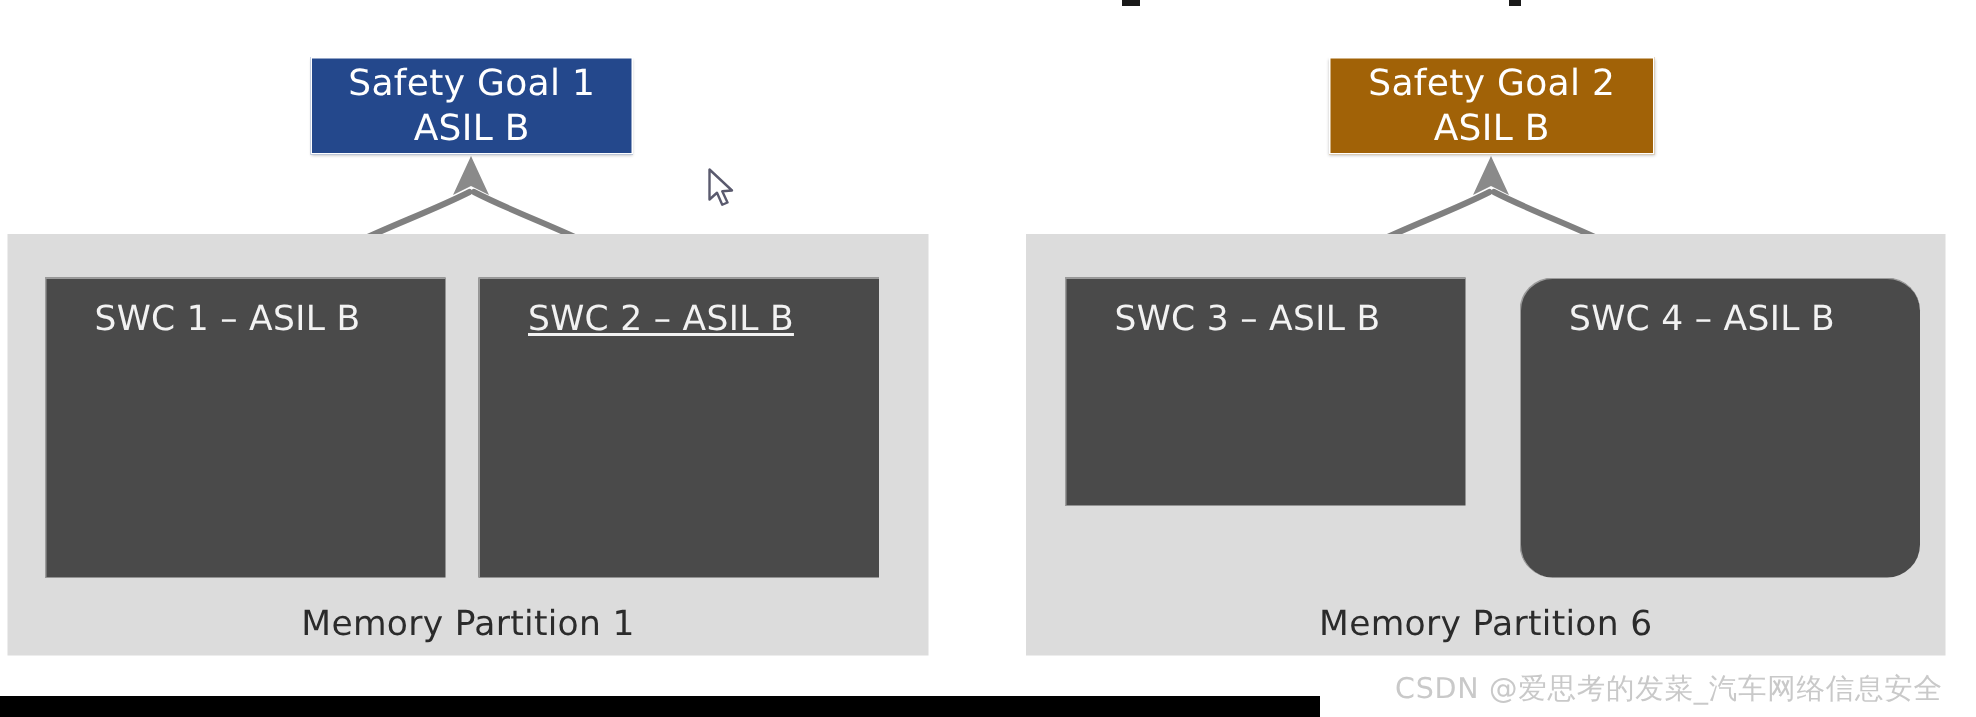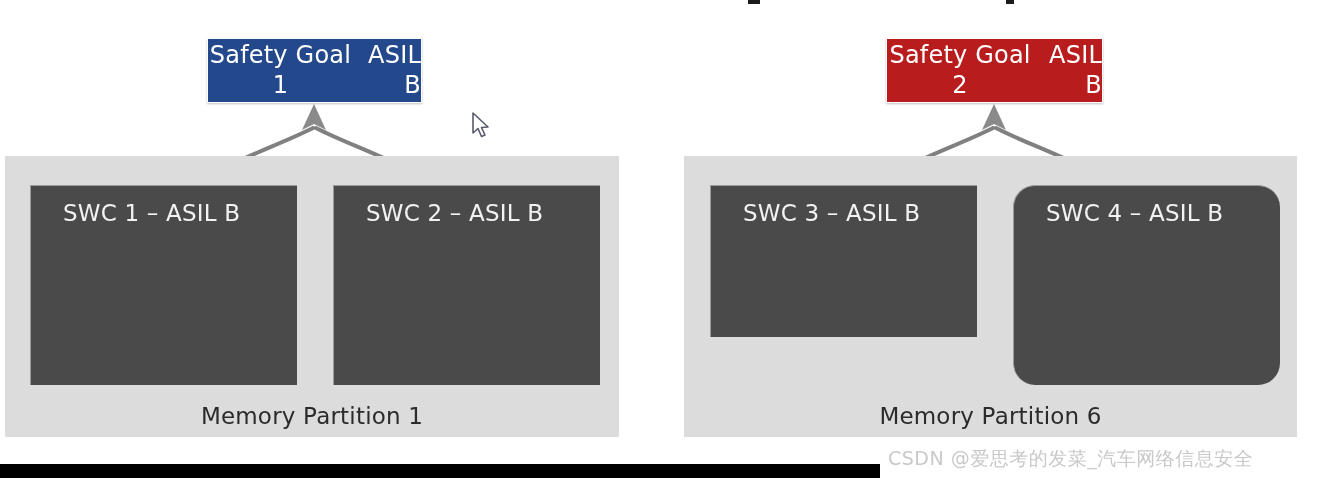--- a/index.html
+++ b/index.html
@@ -27,40 +27,41 @@
   }
   .top-artifact.a1 { left: 748px; width: 12px; }
   .top-artifact.a2 { left: 1006px; width: 8px; }
 
   
   .goal-box {
     position: absolute;
     box-sizing: border-box;
     border: 1px solid #ffffff;
     display: flex;
+    flex-direction: column;
     align-items: center;
     justify-content: center;
     color: #ffffff;
     font-size: 24px;
     line-height: 1.22;
     letter-spacing: 0.2px;
     text-align: center;
     box-shadow: 0 1px 2px rgba(0,0,0,0.25);
   }
   .goal-box .line2 { font-size: 24px; text-align: right; }
 
   #goal-1 {
     left: 207px; top: 38px;
     width: 215px; height: 65px;
     background: #24488c;
   }
   #goal-2 {
     left: 886px; top: 38px;
     width: 217px; height: 65px;
-    background: #b91c1c;
+    background: #a16207;
   }
 
   
   .partition {
     position: absolute;
     background: #dcdcdc;
   }
   #partition-1 { left: 5px;   top: 156px; width: 614px; height: 281px; }
   #partition-2 { left: 684px; top: 156px; width: 613px; height: 281px; }
 
@@ -81,21 +82,21 @@
     background: #4a4a4a;
     box-sizing: border-box;
     border-top: 1px solid #9b9b9b;
     border-left: 1px solid #9b9b9b;
     color: #f2f2f2;
     font-size: 23px;
     letter-spacing: 0.2px;
     padding: 14px 0 0 32px;
   }
   #swc-1 { left: 30px;   top: 185px; width: 267px; height: 200px; }
-  #swc-2 { left: 333px;  top: 185px; width: 267px; height: 200px; }
+  #swc-2 { left: 319px;  top: 185px; width: 267px; height: 200px; text-decoration: underline; }
   #swc-3 { left: 710px;  top: 185px; width: 267px; height: 152px; }
   #swc-4 { left: 1013px; top: 185px; width: 267px; height: 200px; border-radius: 22px; }
 
   
   #connectors {
     position: absolute;
     left: 0; top: 0;
     width: 1317px; height: 478px;
     pointer-events: none;
   }
@@ -109,21 +110,21 @@
 
   
   #bottom-bar {
     position: absolute;
     left: 0; top: 464px;
     width: 880px; height: 14px;
     background: #000000;
   }
   #watermark {
     position: absolute;
-    left: 888px; top: 446px;
+    left: 930px; top: 446px;
     font-size: 19px;
     color: #c9c9c9;
     white-space: nowrap;
     letter-spacing: 0.5px;
   }
 </style>
 </head>
 <body>
 
 <div id="canvas">

